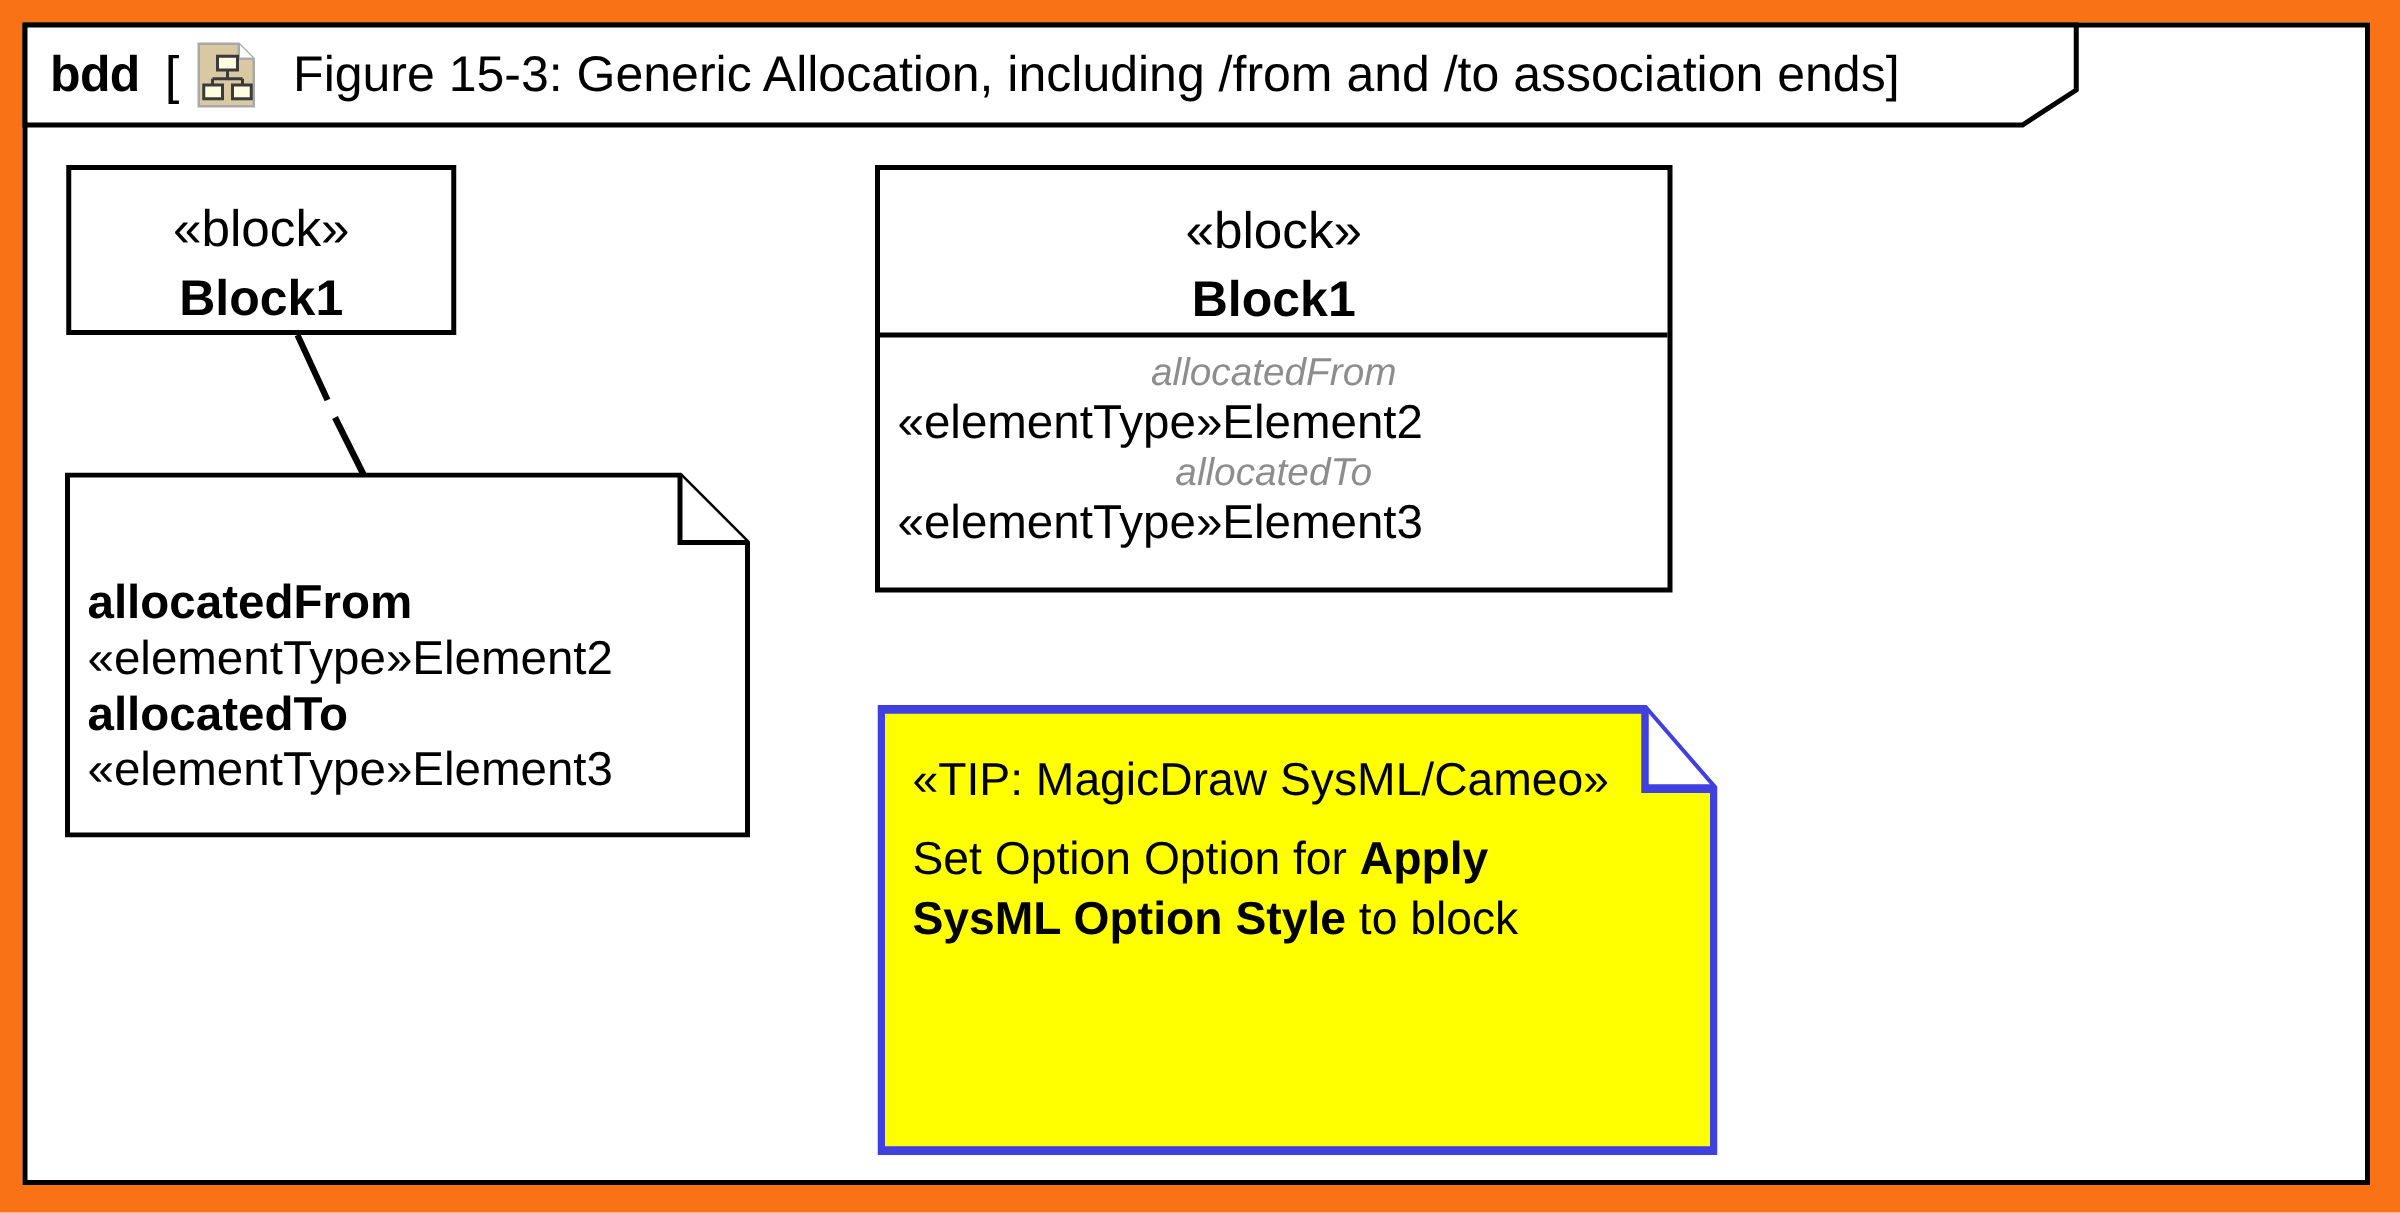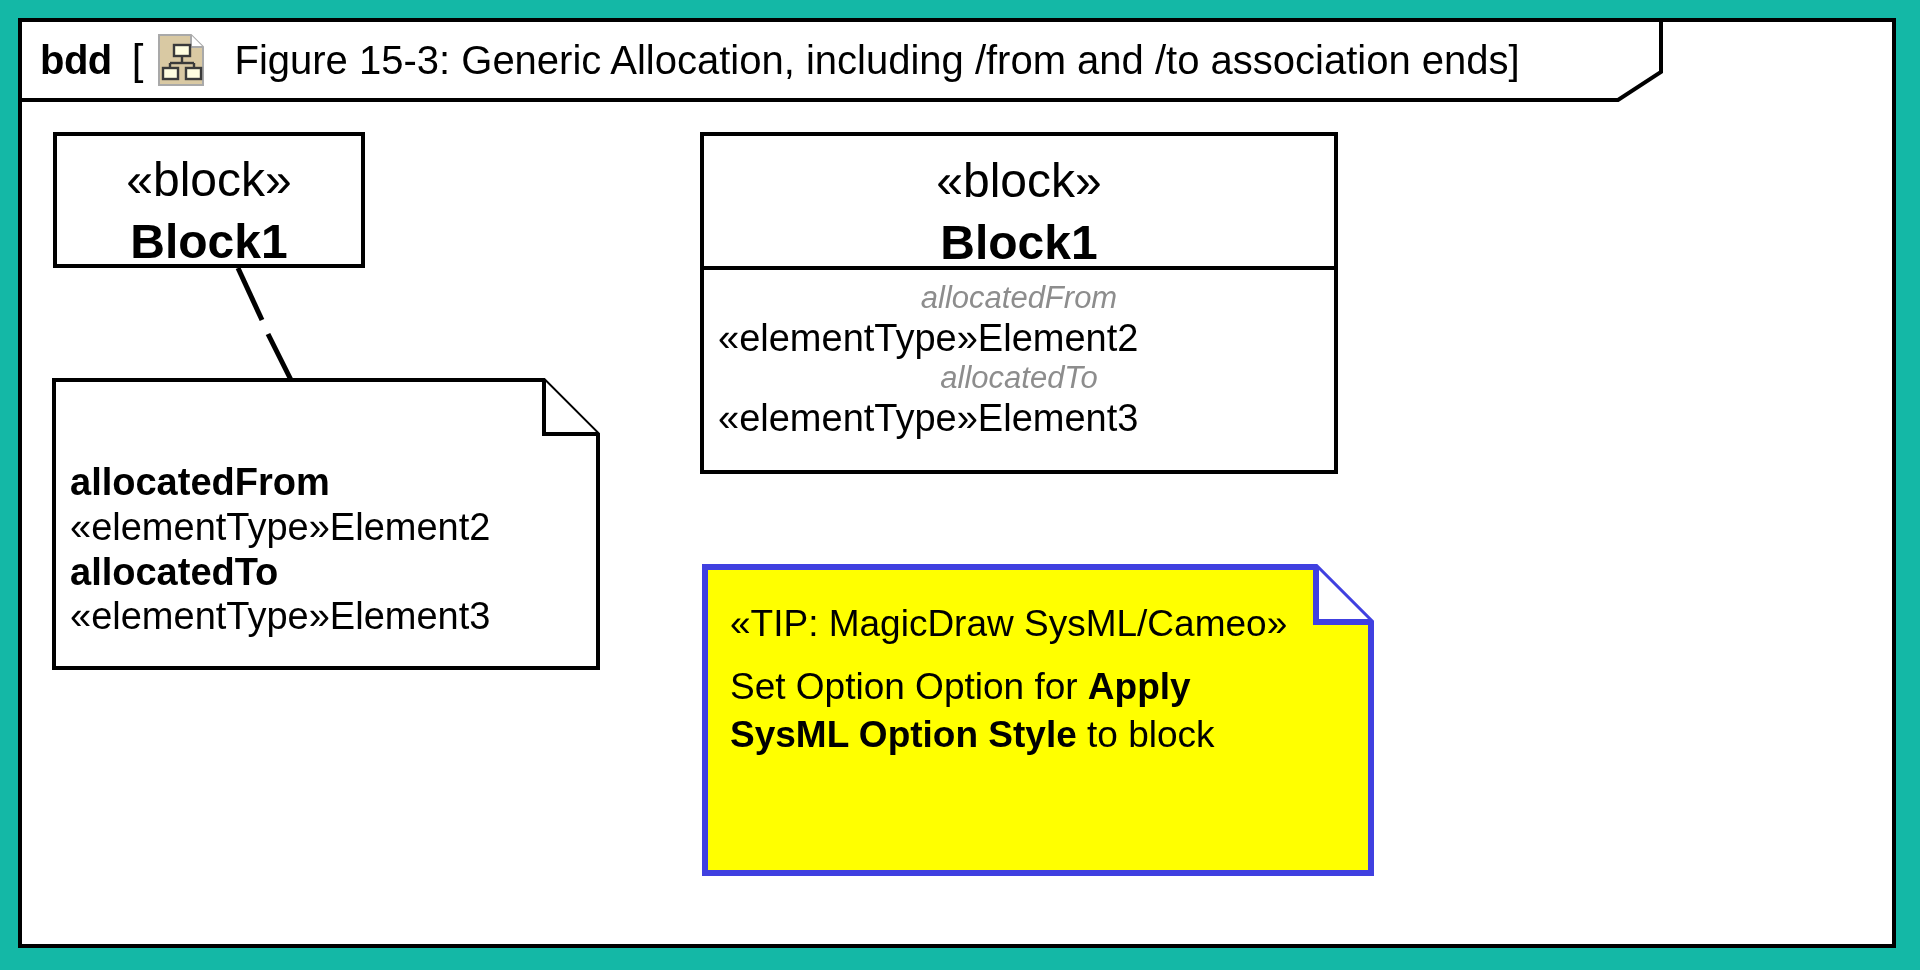--- a/index.html
+++ b/index.html
@@ -13,21 +13,21 @@
     height: 970px;
     font-family: "Liberation Sans", sans-serif;
     color: #000000;
     overflow: hidden;
   }
 
   #canvas {
     position: relative;
     width: 1920px;
     height: 970px;
-    background: #14b8a6;
+    background: #f97316;
   }
 
   
   .frame {
     position: absolute;
     left: 18px;
     top: 18px;
     width: 1878px;
     height: 930px;
     box-sizing: border-box;
@@ -75,27 +75,27 @@
   }
 
   
   .box {
     position: absolute;
     box-sizing: border-box;
     background: #ffffff;
     border: 4px solid #000000;
   }
   .stereotype {
-    font-size: 48px;
+    font-size: 41px;
     text-align: center;
     line-height: 1.05;
     margin-top: 22px;
   }
   .block-name {
-    font-size: 48px;
+    font-size: 40px;
     font-weight: bold;
     text-align: center;
     line-height: 1.05;
   }
 
   
   #block-left {
     left: 53px;
     top: 132px;
     width: 312px;
@@ -171,21 +171,21 @@
     font-weight: normal;
     white-space: nowrap;
   }
 
   
   #note-tip {
     position: absolute;
     left: 702px;
     top: 564px;
     width: 672px;
-    height: 312px;
+    height: 360px;
     border-radius: 15px;
   }
   .tip-text {
     position: absolute;
     left: 28px;
     right: 20px;
     top: 36px;
     font-size: 37px;
     line-height: 1.28;
   }

